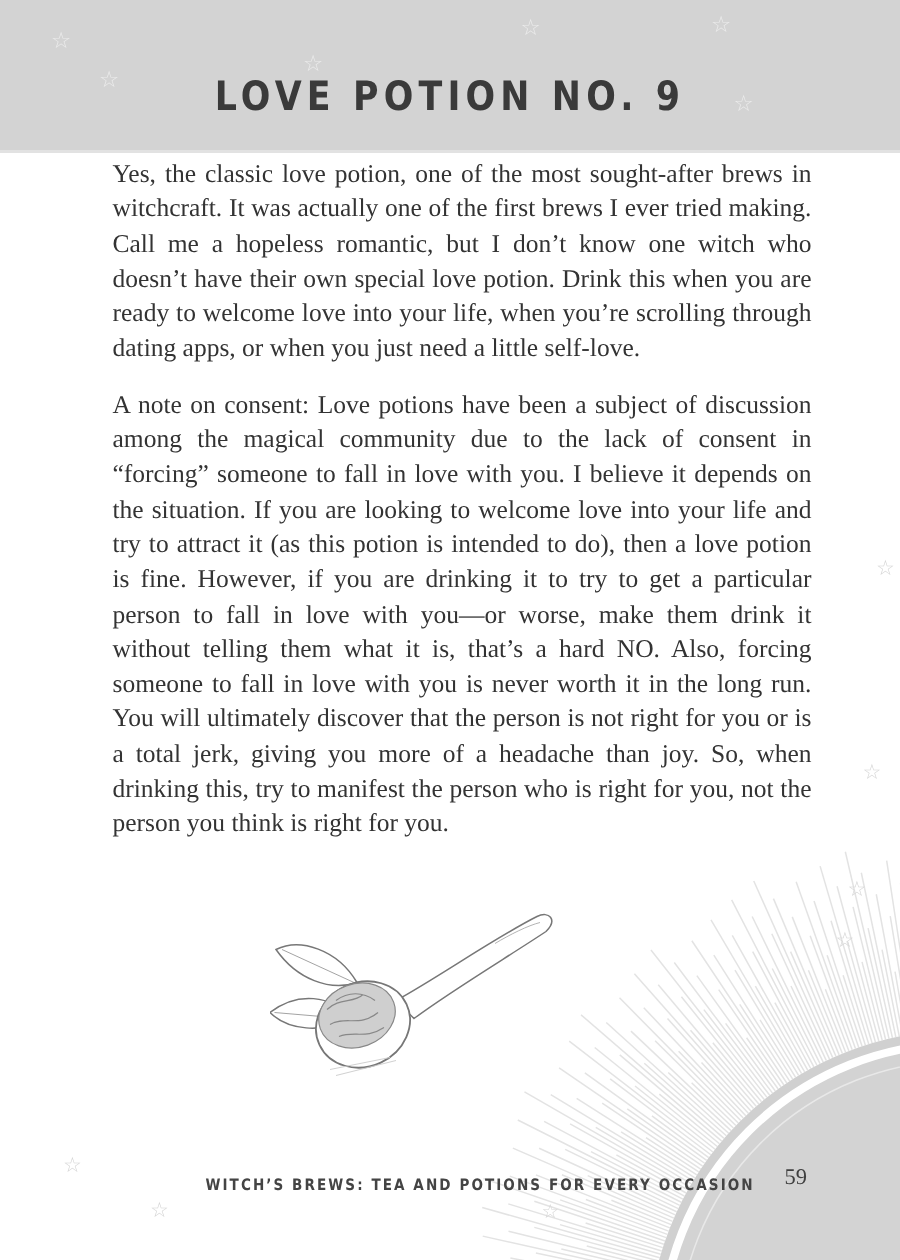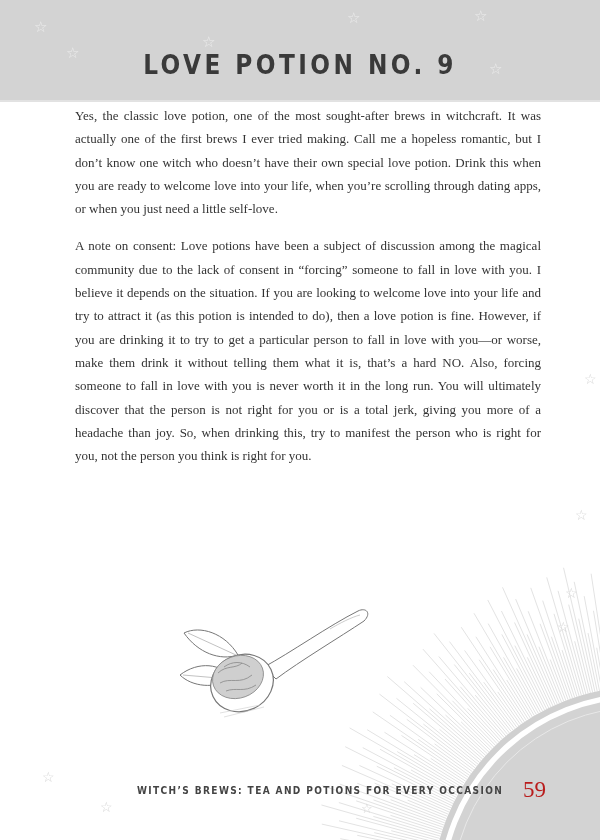--- a/index.html
+++ b/index.html
@@ -13,35 +13,35 @@
     font-family: "DejaVu Sans", sans-serif; font-weight: bold; font-size: 27px;
     letter-spacing: 4px; color: #3a3a3a; transform: scaleX(0.86); transform-origin: center;
   }
   .star {
     position: absolute; font-family: "DejaVu Sans", sans-serif; line-height: 1;
     color: #ececec; font-size: 15px;
   }
   .star.light { color: #d6d6d6; }
   .body-text {
     position: absolute; left: 75px; top: 104px; width: 466px;
-    font-family: "Liberation Serif", serif; font-size: 13px; line-height: 23.3px;
+    font-family: "Liberation Serif", serif; font-size: 17px; line-height: 23.3px;
     color: #333333; text-align: justify; hyphens: none;
   }
   .body-text p { margin: 0 0 14px 0; }
   .sunburst { position: absolute; left: 0; top: 0; width: 600px; height: 840px; pointer-events: none; }
   .illustration { position: absolute; left: 180px; top: 595px; width: 190px; height: 140px; }
   .footer-title {
     position: absolute; left: 137px; top: 784px;
     font-family: "DejaVu Sans", sans-serif; font-weight: bold; font-size: 10.5px;
     letter-spacing: 1.6px; color: #444444; transform: scaleX(0.86); transform-origin: left center;
     white-space: nowrap;
   }
   .page-number {
     position: absolute; left: 523px; top: 777px;
-    font-family: "Liberation Serif", serif; font-size: 23px; color: #b91c1c;
+    font-family: "Liberation Serif", serif; font-size: 15px; color: #404040;
   }
 </style>
 </head>
 <body>
 
 <div class="header-band"></div>
 
 <span class="star" style="left:34px;top:20px;">☆</span>
 <span class="star" style="left:66px;top:46px;">☆</span>
 <span class="star" style="left:202px;top:35px;">☆</span>

